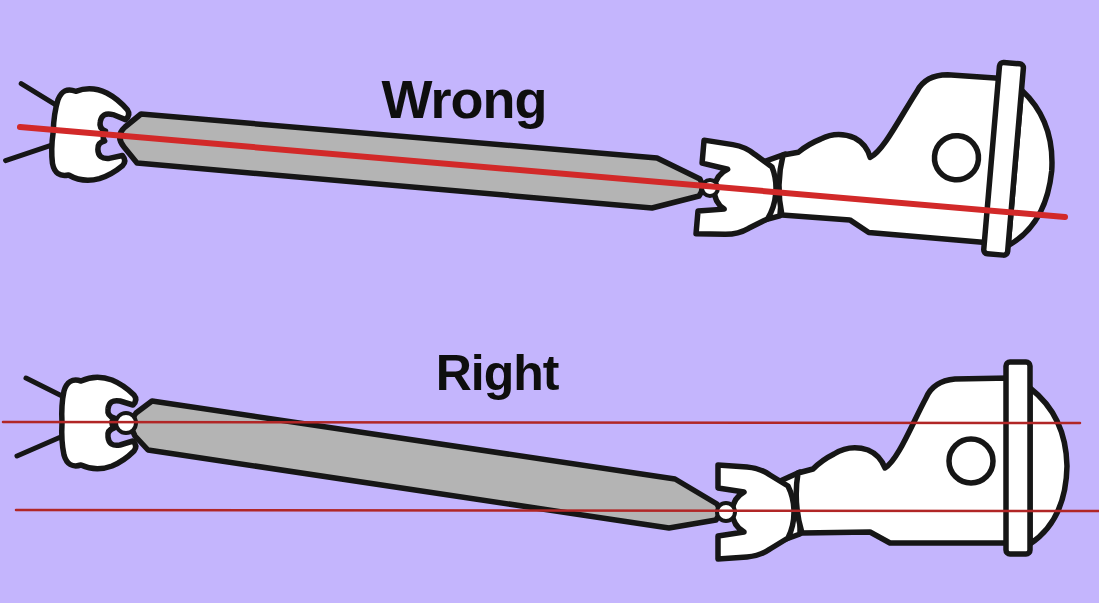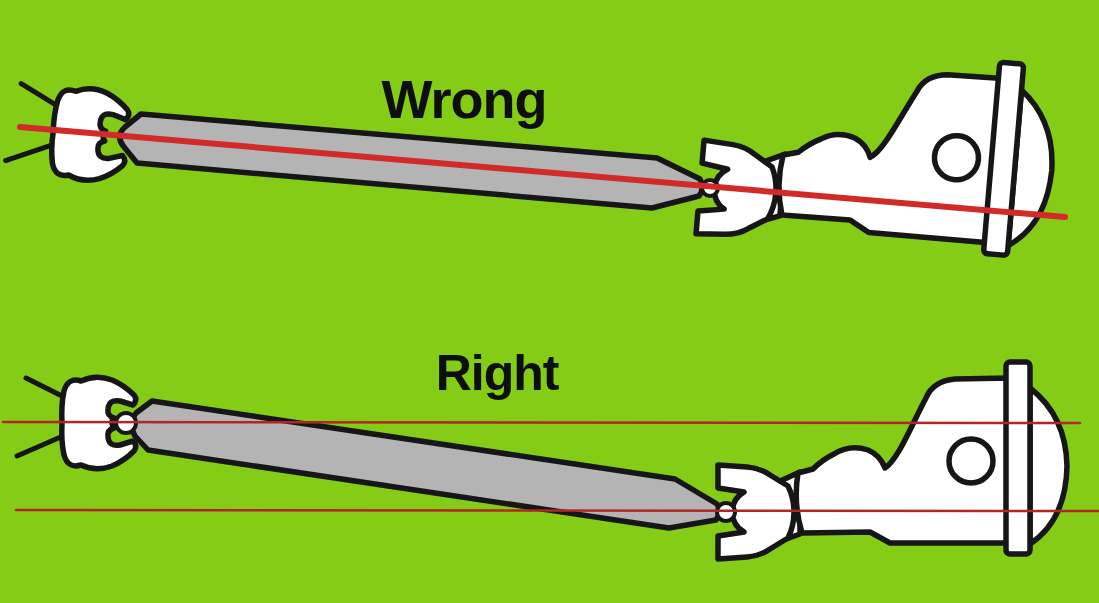--- a/index.html
+++ b/index.html
@@ -1,19 +1,19 @@
 <!DOCTYPE html>
 <html><head>
 <meta charset="utf-8">
 <style>
   html,body{margin:0;padding:0;background:#ffffff;}
   .stage{
     position:relative;
     width:1099px;height:603px;
-    background:#84cc16;
+    background:#c4b5fd;
     overflow:hidden;
     font-family:"Liberation Sans", sans-serif;
   }
   .stage svg{position:absolute;left:0;top:0;display:block;}
   .shape{fill:#ffffff;stroke:#161616;stroke-width:5.5;stroke-linejoin:round;stroke-linecap:round;}
   .ln{fill:none;stroke:#161616;stroke-width:5;stroke-linejoin:round;stroke-linecap:round;}
   .shaft{stroke:#161616;stroke-width:5.5;stroke-linejoin:round;stroke-linecap:round;}
   .ball{fill:#ffffff;stroke:#161616;stroke-width:4;}
   .align-line{fill:none;stroke-linecap:round;}
   .panel-label{

